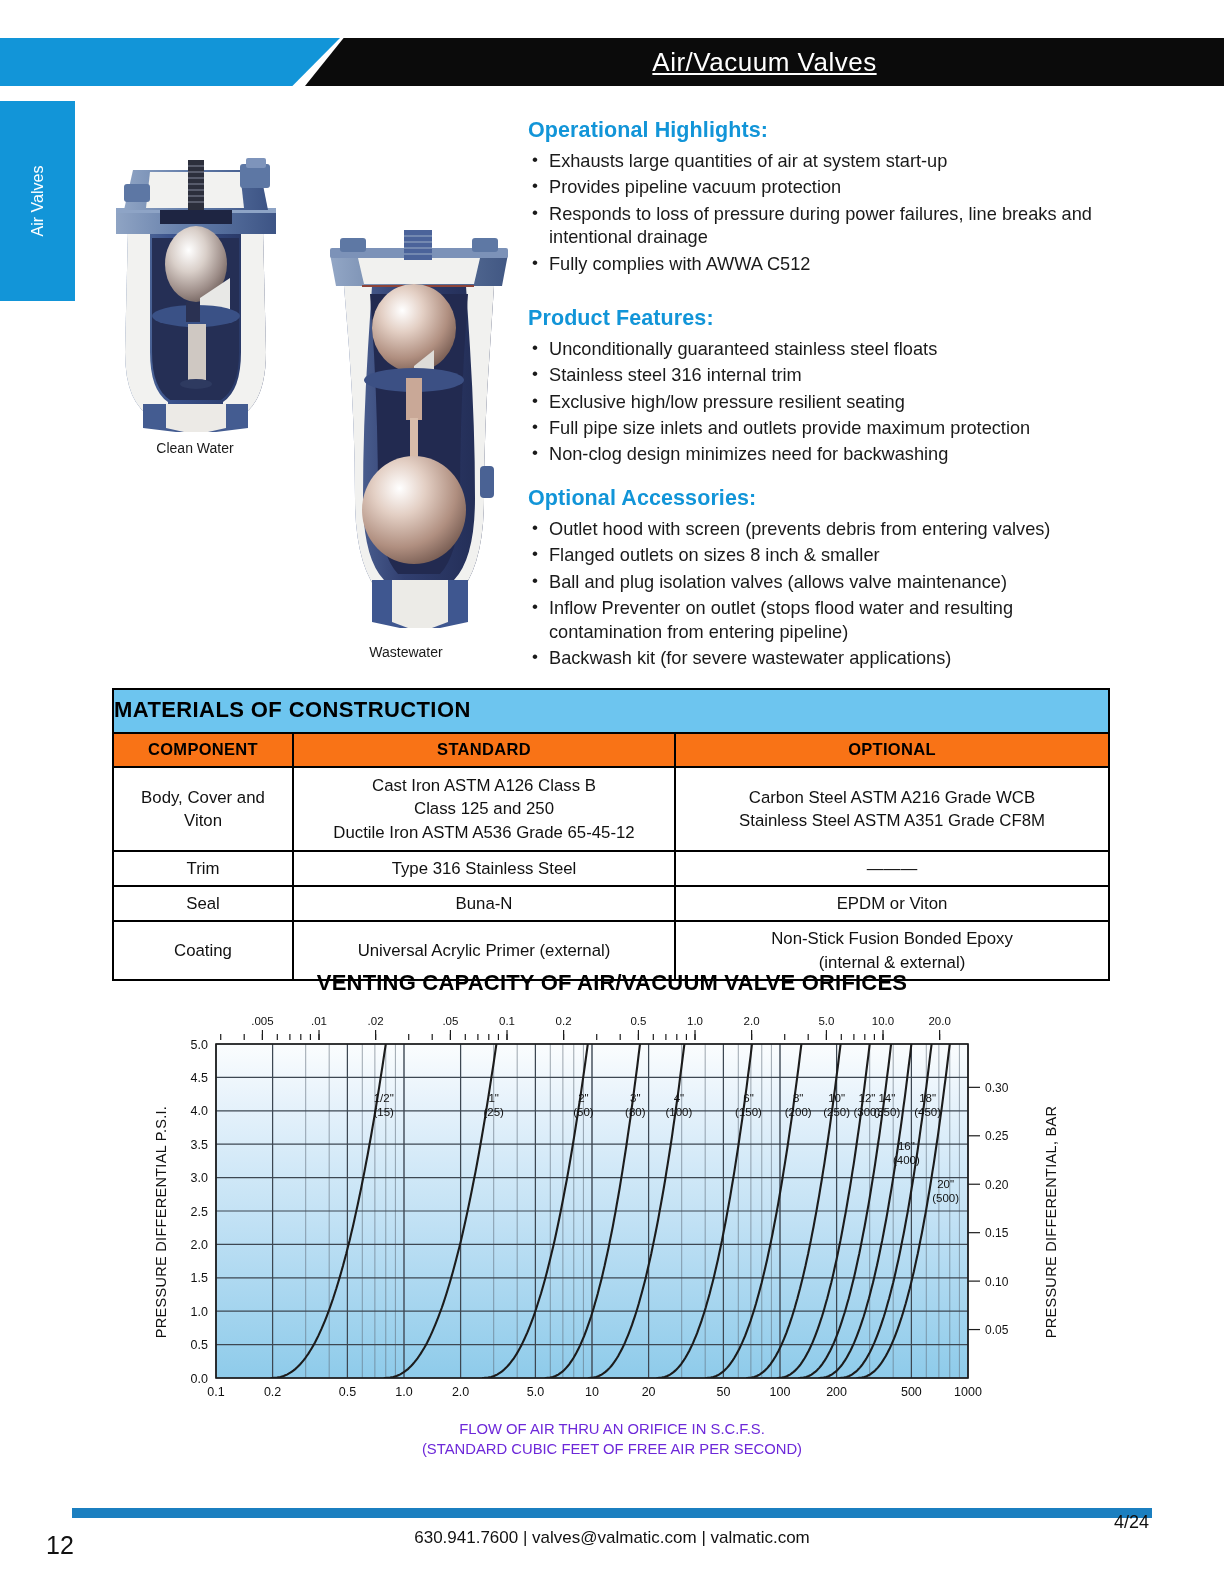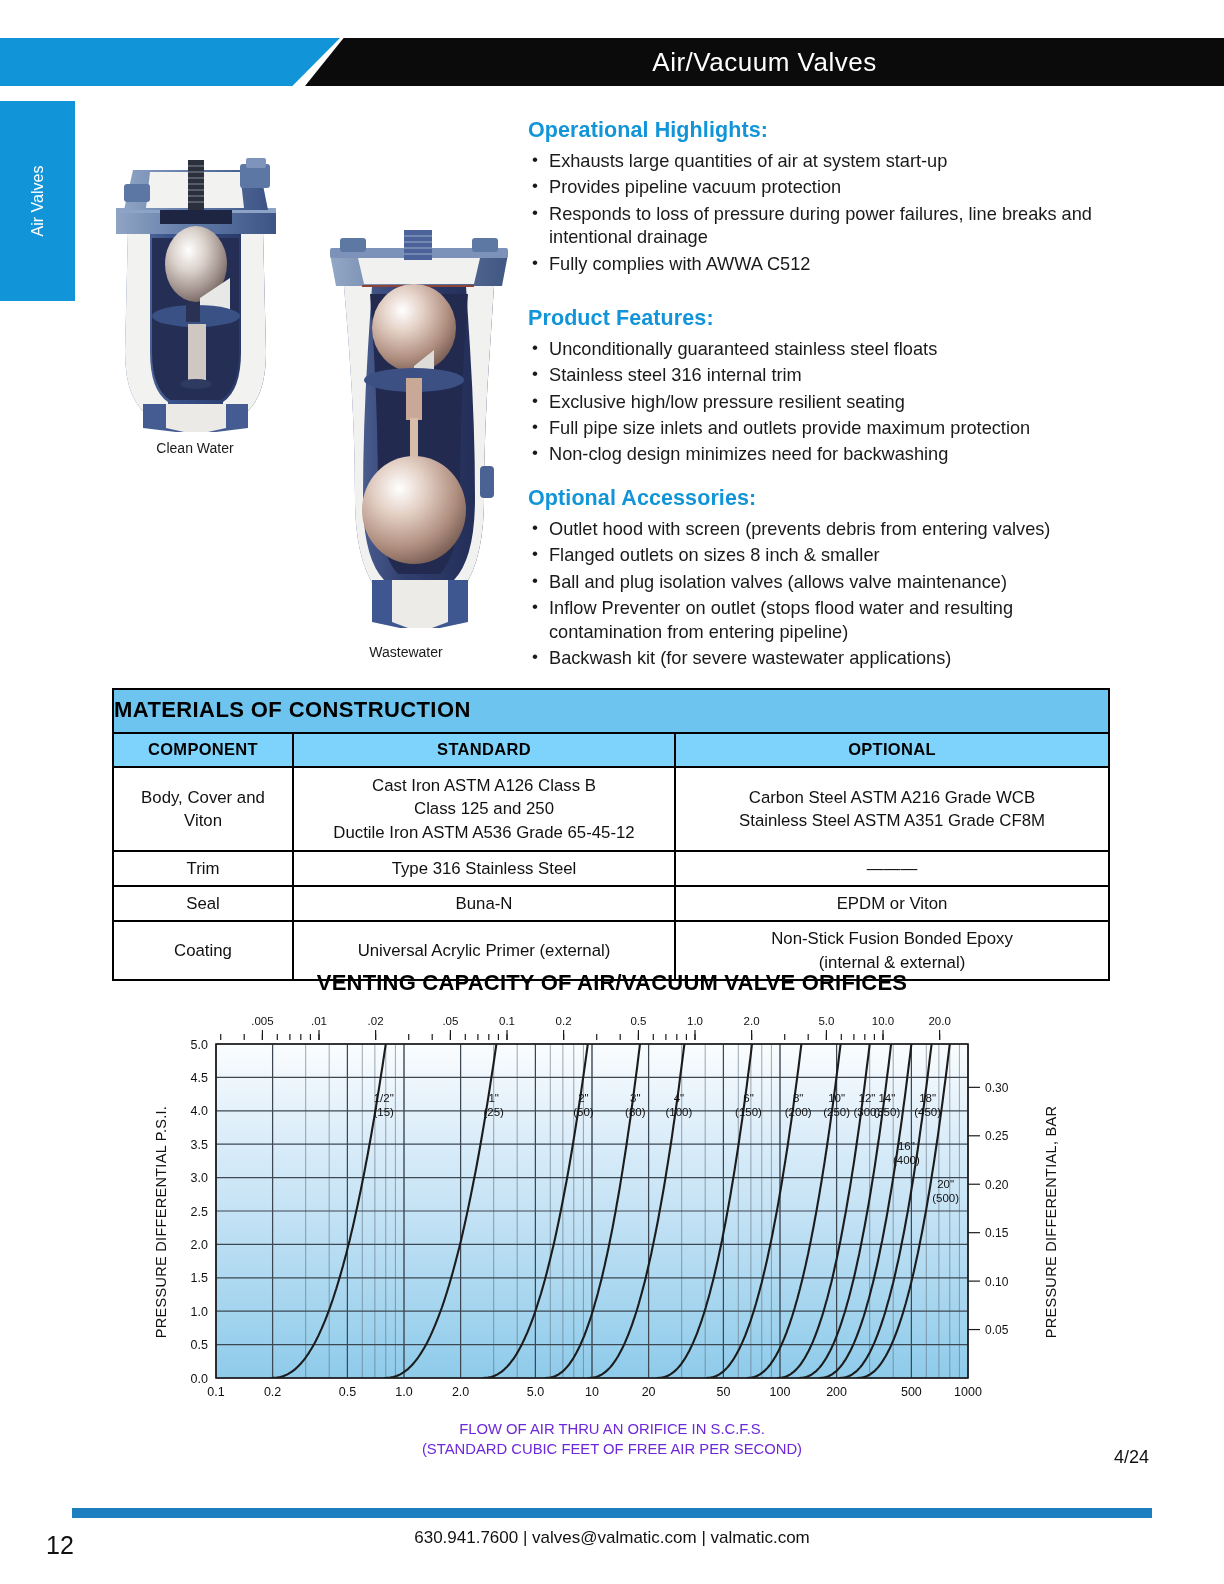--- a/index.html
+++ b/index.html
@@ -21,20 +21,21 @@
   .header-black {
     position: absolute; left: 305px; top: 0; width: 919px; height: 48px;
     background: #0b0b0b;
     clip-path: polygon(4.2% 0, 100% 0, 100% 100%, 0 100%);
   }
   .header-title {
     position: absolute; left: 305px; top: 0; width: 919px; height: 48px;
     display: flex; align-items: center; justify-content: center;
     color: #ffffff; font-size: 26px; letter-spacing: .5px;
     padding-left: 0px;
+    text-decoration: underline;
   }
 
   
   .side-tab {
     position: absolute; left: 0; top: 101px; width: 75px; height: 200px;
     background: #1295d8;
   }
   .side-tab-label {
     position: absolute; left: 0; top: 0; width: 200px; height: 75px;
     transform: rotate(-90deg); transform-origin: 0 0;
@@ -69,21 +70,21 @@
   .moc {
     position: absolute; left: 112px; top: 688px; width: 996px;
     border-collapse: collapse; table-layout: fixed;
   }
   .moc td, .moc th { border: 2px solid #000; padding: 5px 6px; }
   .moc .ttl {
     background: #6dc5ef; text-align: left; font-weight: bold;
     font-size: 22px; color: #000; letter-spacing: .4px; padding: 7px 0 9px;
   }
   .moc .colhead {
-    background: #7dd3fc; text-align: center; font-weight: bold;
+    background: #f97316; text-align: center; font-weight: bold;
     font-size: 16.5px; color: #000; padding: 6px 0 7px; letter-spacing: .3px;
   }
   .moc td.cell {
     text-align: center; font-size: 16.8px; color: #111; line-height: 1.38;
     vertical-align: middle;
   }
 
   
   .chart-wrap { position: absolute; left: 0; top: 968px; width: 1224px; height: 500px; }
   .chart-title {
@@ -114,21 +115,21 @@
   
   .foot-rule {
     position: absolute; left: 72px; top: 1508px; width: 1080px; height: 10px;
     background: #1b7fc0;
   }
   .foot-page { position: absolute; left: 46px; top: 1531px; font-size: 25px; color: #111; }
   .foot-mid {
     position: absolute; left: 0; top: 1528px; width: 1224px; text-align: center;
     font-size: 17px; color: #111;
   }
-  .foot-rev { position: absolute; right: 75px; top: 1447px; font-size: 18px; color: #111; }
+  .foot-rev { position: absolute; right: 75px; top: 1512px; font-size: 18px; color: #111; }
 </style>
 </head>
 <body>
 
 <div class="header-band">
   <div class="header-blue"></div>
   <div class="header-black"></div>
   <div class="header-title">Air/Vacuum Valves</div>
 </div>
 

